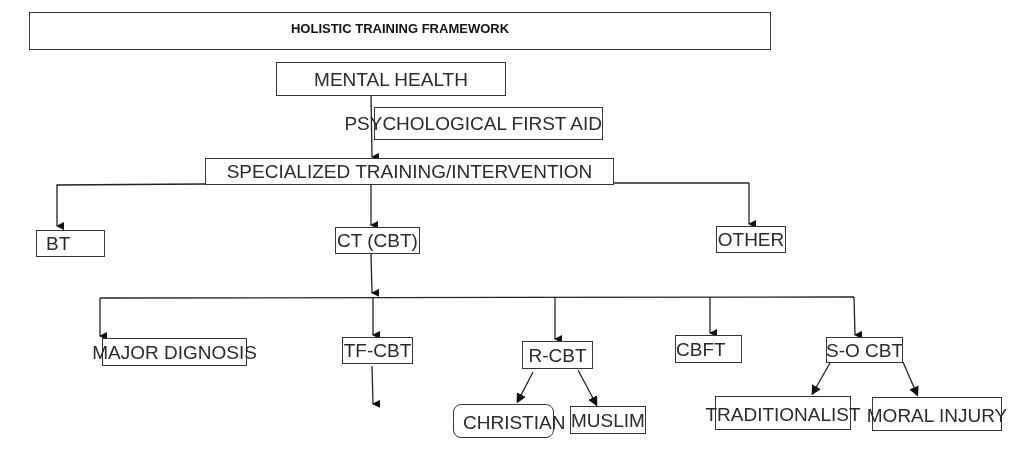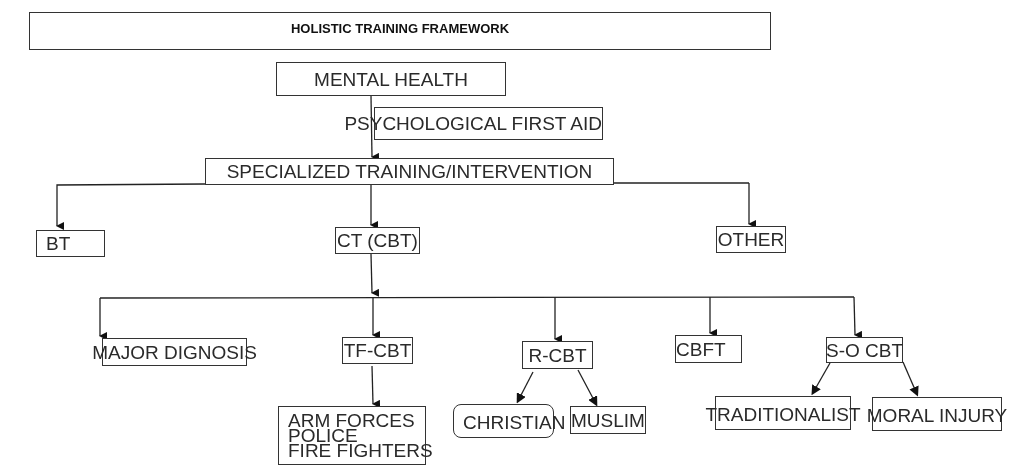--- a/index.html
+++ b/index.html
@@ -95,25 +95,20 @@
   </div>
 
   <div class="box" style="left:675px;top:335px;width:67px;height:28px;padding-left:0;align-items:center;">
     <span>CBFT</span>
   </div>
 
   <div class="box" style="left:826px;top:337px;width:77px;height:26px;justify-content:center;">
     <span>S-O CBT</span>
   </div>
 
-  <div class="box multi" style="left:278px;top:406px;width:148px;height:59px;">
-    <span>ARM FORCES</span>
-    <span>POLICE</span>
-    <span>FIRE FIGHTERS</span>
-  </div>
 
   <div class="box" style="left:453px;top:404px;width:101px;height:34px;padding-left:9px;align-items:flex-start;padding-top:8px;border-radius:8px;">
     <span>CHRISTIAN</span>
   </div>
 
   <div class="box" style="left:570px;top:406px;width:76px;height:28px;justify-content:center;">
     <span>MUSLIM</span>
   </div>
 
   <div class="box" style="left:715px;top:396px;width:136px;height:34px;justify-content:center;align-items:flex-start;padding-top:8px;">

